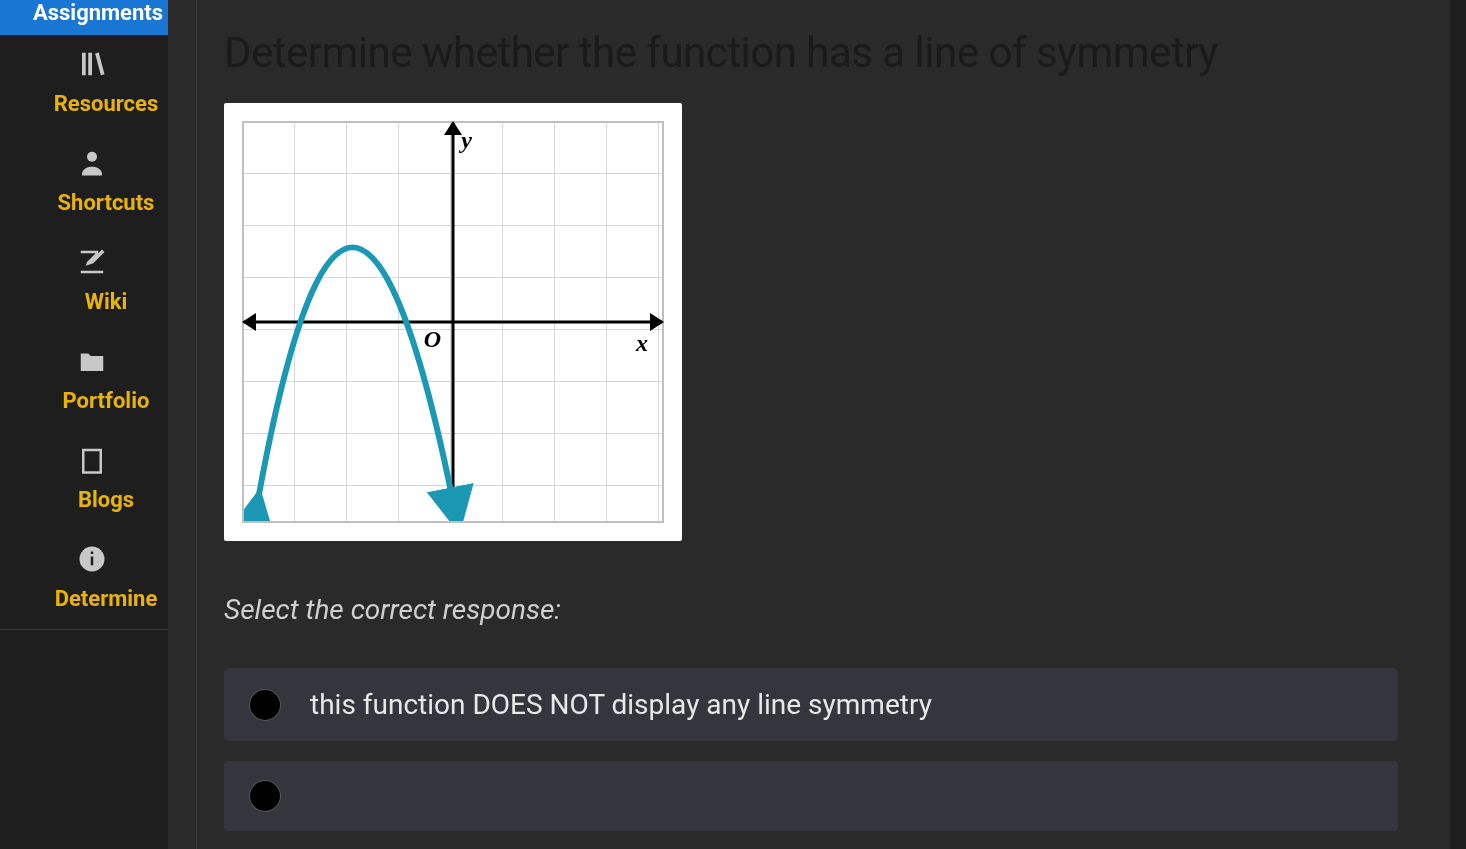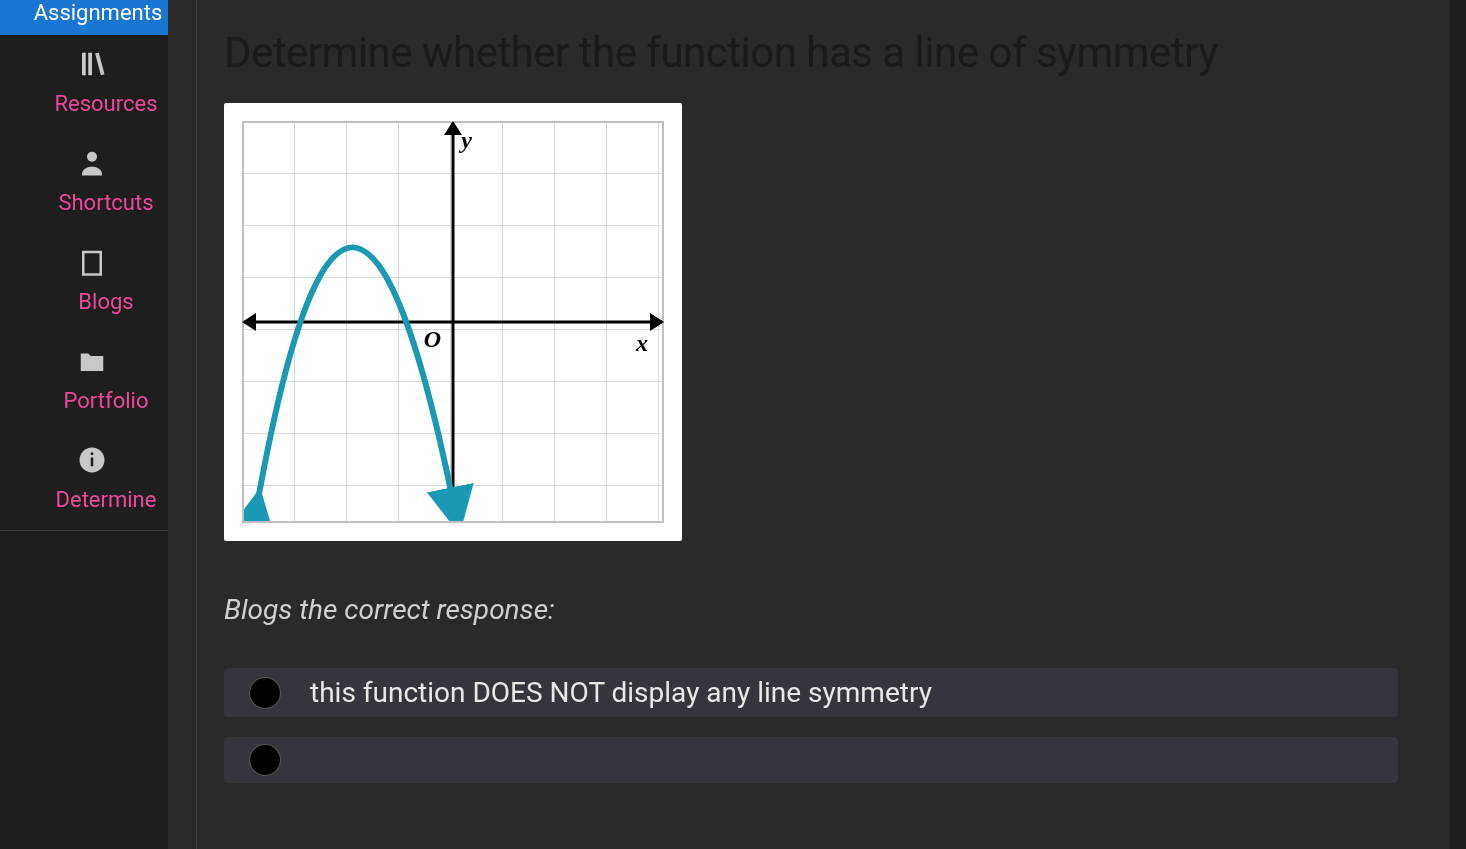--- a/index.html
+++ b/index.html
@@ -23,36 +23,36 @@
     flex-direction: column;
     flex-shrink: 0;
   }
   .sidebar-item {
     display: flex;
     flex-direction: column;
     align-items: center;
     justify-content: center;
     padding: 14px 0 18px 16px;
     cursor: pointer;
-    color: #ec4899;
+    color: #eab308;
   }
   .sidebar-item.active {
     background: #1976d2;
     color: #fff;
     padding: 0 0 10px 0;
   }
   .sidebar-item .icon {
     font-size: 26px;
     line-height: 1;
     margin-bottom: 8px;
     color: #c8c8c8;
   }
   .sidebar-item .label {
     font-size: 22px;
-    font-weight: 400;
+    font-weight: 700;
     margin-left: 28px;
   }
   .sidebar-item.active .label {
     font-size: 22px;
   }
   .sidebar-separator {
     height: 1px;
     background: #3a3a3a;
     width: 100%;
   }
@@ -199,21 +199,21 @@
   }
   .answers {
     display: flex;
     flex-direction: column;
     gap: 20px;
     padding-right: 40px;
   }
   .answer {
     background: #35353d;
     border-radius: 4px;
-    padding: 8px 26px;
+    padding: 20px 26px;
     display: flex;
     align-items: center;
     gap: 30px;
     cursor: pointer;
   }
   .radio {
     width: 30px;
     height: 30px;
     border-radius: 50%;
     background: #000;
@@ -264,38 +264,47 @@
     <div class="sidebar-item">
       <span class="icon">
         <svg viewBox="0 0 24 24">
             <circle cx="12" cy="7" r="4"></circle>
             <path d="M4 21c0-4 4-6 8-6s8 2 8 6v1H4z"></path>
           </svg>
       </span>
       <span class="label">Shortcuts</span>
     </div>
 
+    <div class="sidebar-item">
+      <span class="icon">
+        <svg viewBox="0 0 24 24">
+            <path d="M3 3h14v4l-7 7-3 1 1-3 7-7H3zM3 19h18v2H3z"></path>
+            <path d="M20 2l2 2-9 9-3 1 1-3z"></path>
+          </svg>
+      </span>
+      <span class="label">Wiki</span>
+    </div>
+
+    <div class="sidebar-item">
+      <span class="icon">
+        <svg viewBox="0 0 24 24">
+            <path d="M3 6h6l2 2h10v12H3z"></path>
+          </svg>
+      </span>
+      <span class="label">Portfolio</span>
+    </div>
 
     <div class="sidebar-item">
       <span class="icon">
         <svg viewBox="0 0 24 24">
             <path d="M5 4h14v18H5z" fill="none" stroke="currentColor" stroke-width="2"></path>
             <path d="M7 2v3M11 2v3M15 2v3M19 2v3M8 10h8M8 13h8M8 16h8"></path>
           </svg>
       </span>
       <span class="label">Blogs</span>
-    </div>
-
-    <div class="sidebar-item">
-      <span class="icon">
-        <svg viewBox="0 0 24 24">
-            <path d="M3 6h6l2 2h10v12H3z"></path>
-          </svg>
-      </span>
-      <span class="label">Portfolio</span>
     </div>
 
     <div class="sidebar-item">
       <span class="icon">
         <svg viewBox="0 0 24 24">
             <circle cx="12" cy="12" r="10"></circle>
             <rect x="11" y="10" width="2" height="7" fill="#1e1e1e"></rect>
             <rect x="11" y="6" width="2" height="2" fill="#1e1e1e"></rect>
           </svg>
       </span>
@@ -323,21 +332,21 @@
           <defs>
             <marker id="ah" markerWidth="8" markerHeight="8" refX="4" refY="4" orient="auto">
               <path d="M0,0 L8,4 L0,8 z" fill="#1b98b3"></path>
             </marker>
           </defs>
           <path d="M 10 390 Q 104 -140 210 390" fill="none" stroke="#1b98b3" stroke-width="6" marker-start="url(#ah)" marker-end="url(#ah)"></path>
         </svg>
       </div>
     </div>
 
-    <p class="prompt">Blogs the correct response:</p>
+    <p class="prompt">Select the correct response:</p>
 
     <div class="answers">
       <div class="answer">
         <span class="radio"></span>
         <span class="answer-text">this function DOES NOT display any line symmetry</span>
       </div>
       <div class="answer">
         <span class="radio"></span>
       </div>
     </div>

